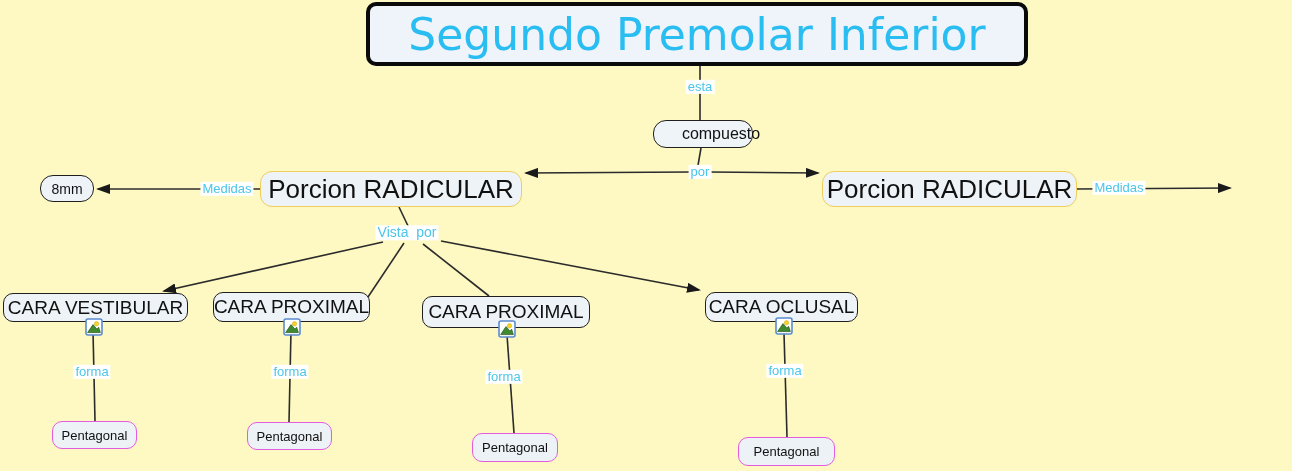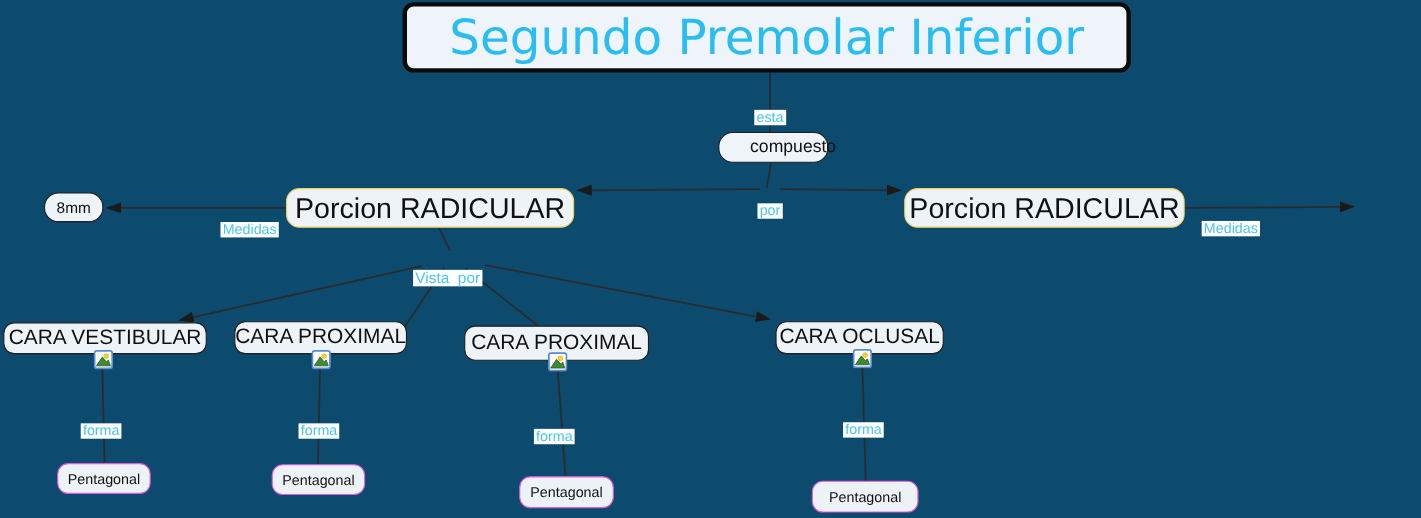--- a/index.html
+++ b/index.html
@@ -1,17 +1,17 @@
 <!DOCTYPE html>
 <html><head>
 <meta charset="utf-8">
 <style>
   html,body{margin:0;padding:0;background:#ffffff;}
   #canvas{
-    position:relative;width:1292px;height:471px;background:#0c4a6e;overflow:hidden;
+    position:relative;width:1292px;height:471px;background:#fef9c3;overflow:hidden;
     font-family:"Liberation Sans",sans-serif;
   }
   #wires{position:absolute;left:0;top:0;z-index:1;}
   .node{
     position:absolute;z-index:2;box-sizing:border-box;
     background:#edf3f7;border:1.5px solid #1f1f1f;border-radius:11px;
     display:flex;align-items:center;justify-content:center;
     color:#111;white-space:nowrap;
   }
   .node.title{
@@ -19,21 +19,21 @@
     color:#29bdf2;font-size:44px;font-family:"DejaVu Sans","Liberation Sans",sans-serif;
   }
   .node.yellow{border-color:#efce5c;border-radius:12px;font-size:26px;}
   .node.pill{border-radius:13px;font-size:14px;}
   .node.cara{font-size:19px;border-radius:10px;text-align:right;}
   .node.magenta{border-color:#e35bdf;border-radius:10px;font-size:13px;background:#edf2f6;}
   .node.compuesto{font-size:16px;border-radius:13px;background:#eef4f8;padding-left:36px;}
   .link-label{
     position:absolute;z-index:3;transform:translate(-50%,-50%);
     color:#4cc5e9;font-size:13px;background:#ffffff;padding:0 2px;
-    white-space:pre;line-height:1.1;margin-top:20px;
+    white-space:pre;line-height:1.1;
   }
   .link-label.big{font-size:14px;}
   .res-icon{position:absolute;z-index:4;width:18px;height:18px;display:block;}
 </style>
 </head>
 <body>
 
 <div id="canvas">
 
   <svg id="wires" width="1292" height="471">

